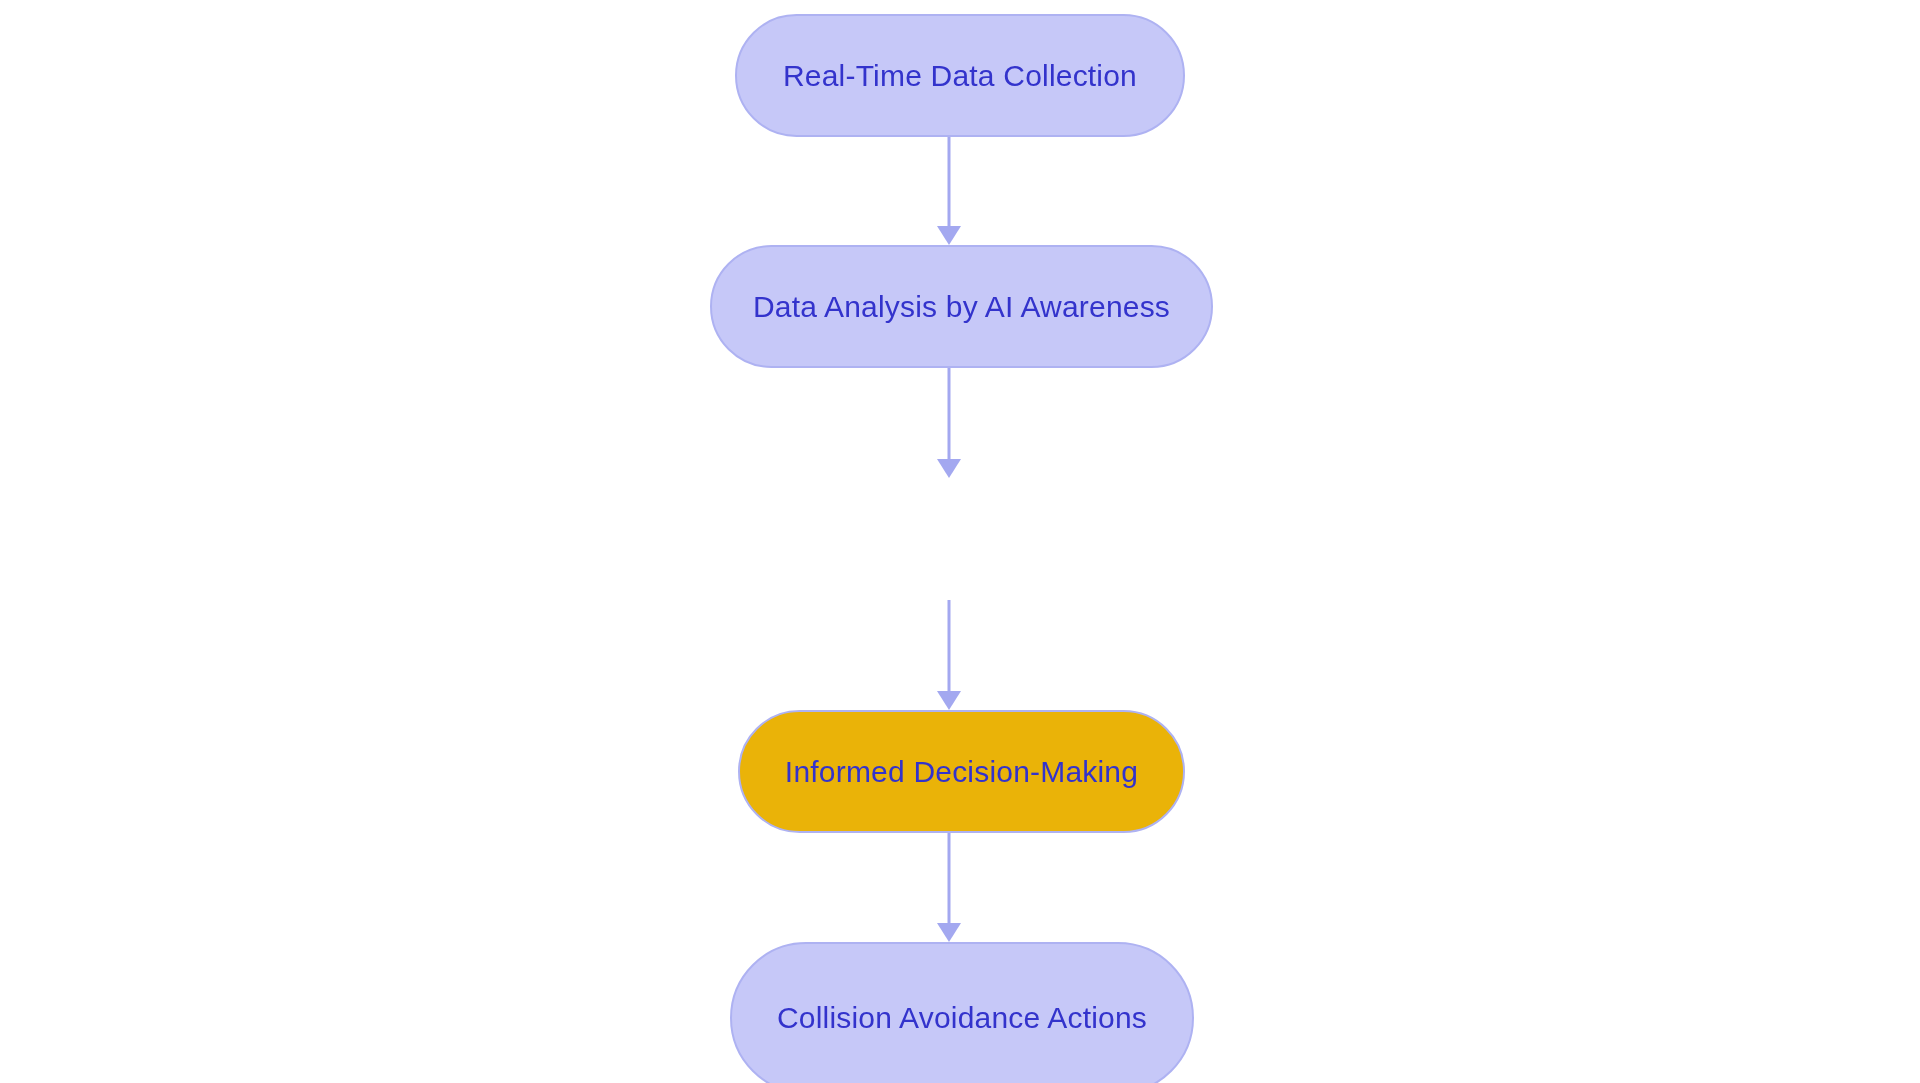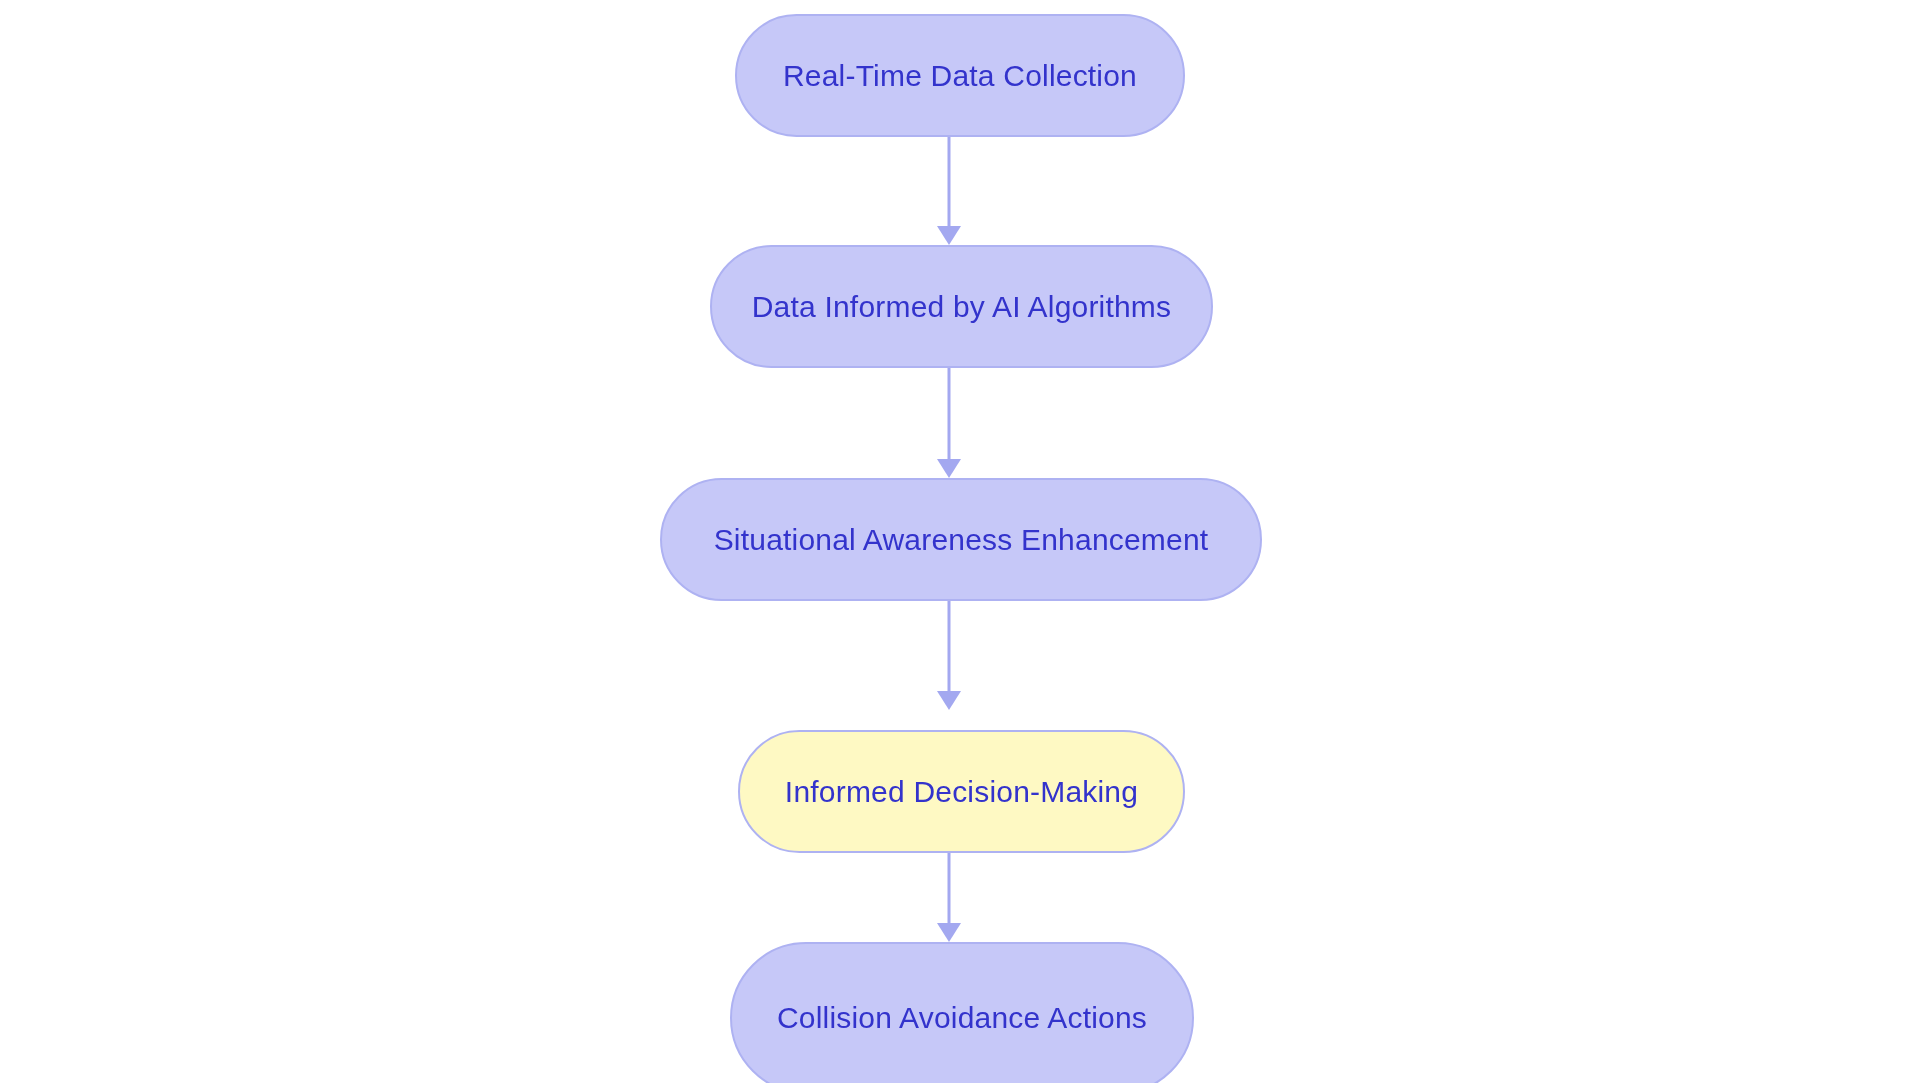--- a/index.html
+++ b/index.html
@@ -94,28 +94,25 @@
   <div class="flow-connector" style="left: 936px; top: 833px; height: 109px; width: 26px;">
     <div class="conn-line" style="height: 90px; background: rgb(163, 168, 240);"></div>
     <div class="conn-arrowhead" style="border-top-color: rgb(163, 168, 240);"></div>
   </div>
 
   <div class="flow-node" style="left: 735px; top: 14px; width: 450px; height: 123px; background: rgb(198, 200, 248); border-color: rgb(174, 178, 242); color: rgb(51, 51, 204);">
     <span class="node-label">Real-Time Data Collection</span>
   </div>
 
   <div class="flow-node" style="left: 710px; top: 245px; width: 503px; height: 123px; background: rgb(198, 200, 248); border-color: rgb(174, 178, 242); color: rgb(51, 51, 204);">
-    <span class="node-label">Data Informed by AI Algorithms</span>
+    <span class="node-label">Data Analysis by AI Awareness</span>
   </div>
 
-  <div class="flow-node" style="left: 660px; top: 478px; width: 602px; height: 123px; background: rgb(198, 200, 248); border-color: rgb(174, 178, 242); color: rgb(51, 51, 204);">
-    <span class="node-label">Situational Awareness Enhancement</span>
-  </div>
 
-  <div class="flow-node" style="left: 738px; top: 710px; width: 447px; height: 123px; background: #fef9c3; border-color: rgb(174, 178, 242); color: rgb(51, 51, 204); margin-top: 20px;">
+  <div class="flow-node" style="left: 738px; top: 710px; width: 447px; height: 123px; background: #eab308; border-color: rgb(174, 178, 242); color: rgb(51, 51, 204);">
     <span class="node-label">Informed Decision-Making</span>
   </div>
 
   <div class="flow-node" style="left: 730px; top: 942px; width: 464px; height: 152px; background: rgb(198, 200, 248); border-color: rgb(174, 178, 242); color: rgb(51, 51, 204);">
     <span class="node-label">Collision Avoidance Actions</span>
   </div>
 
 </div>
 
 </body></html>

